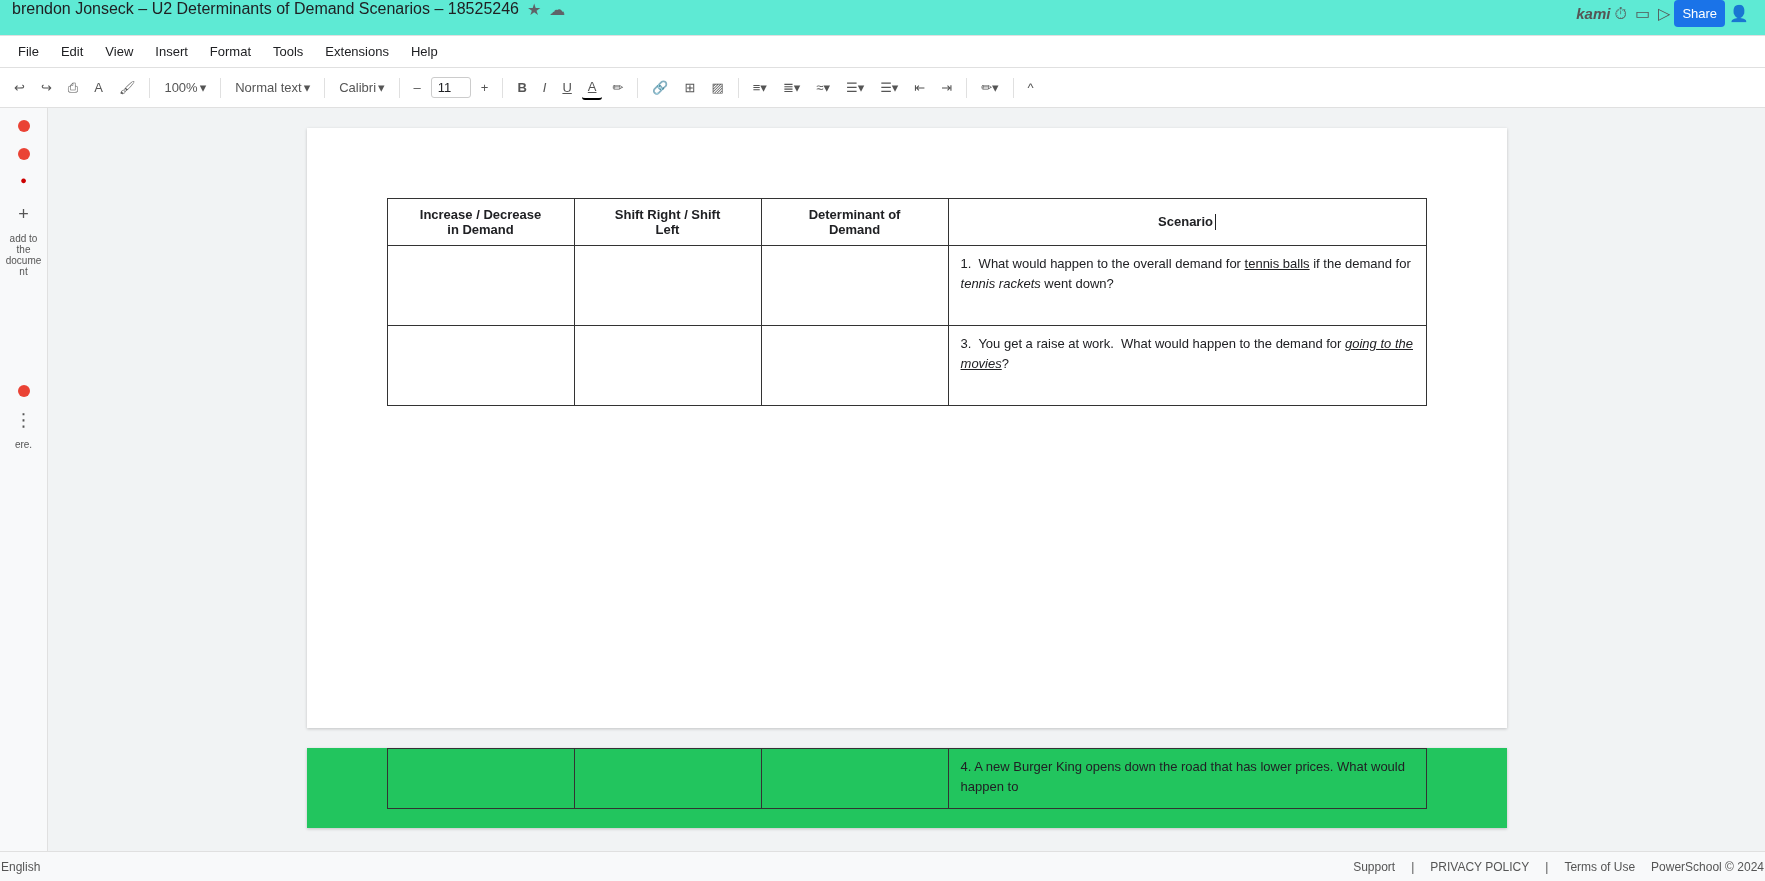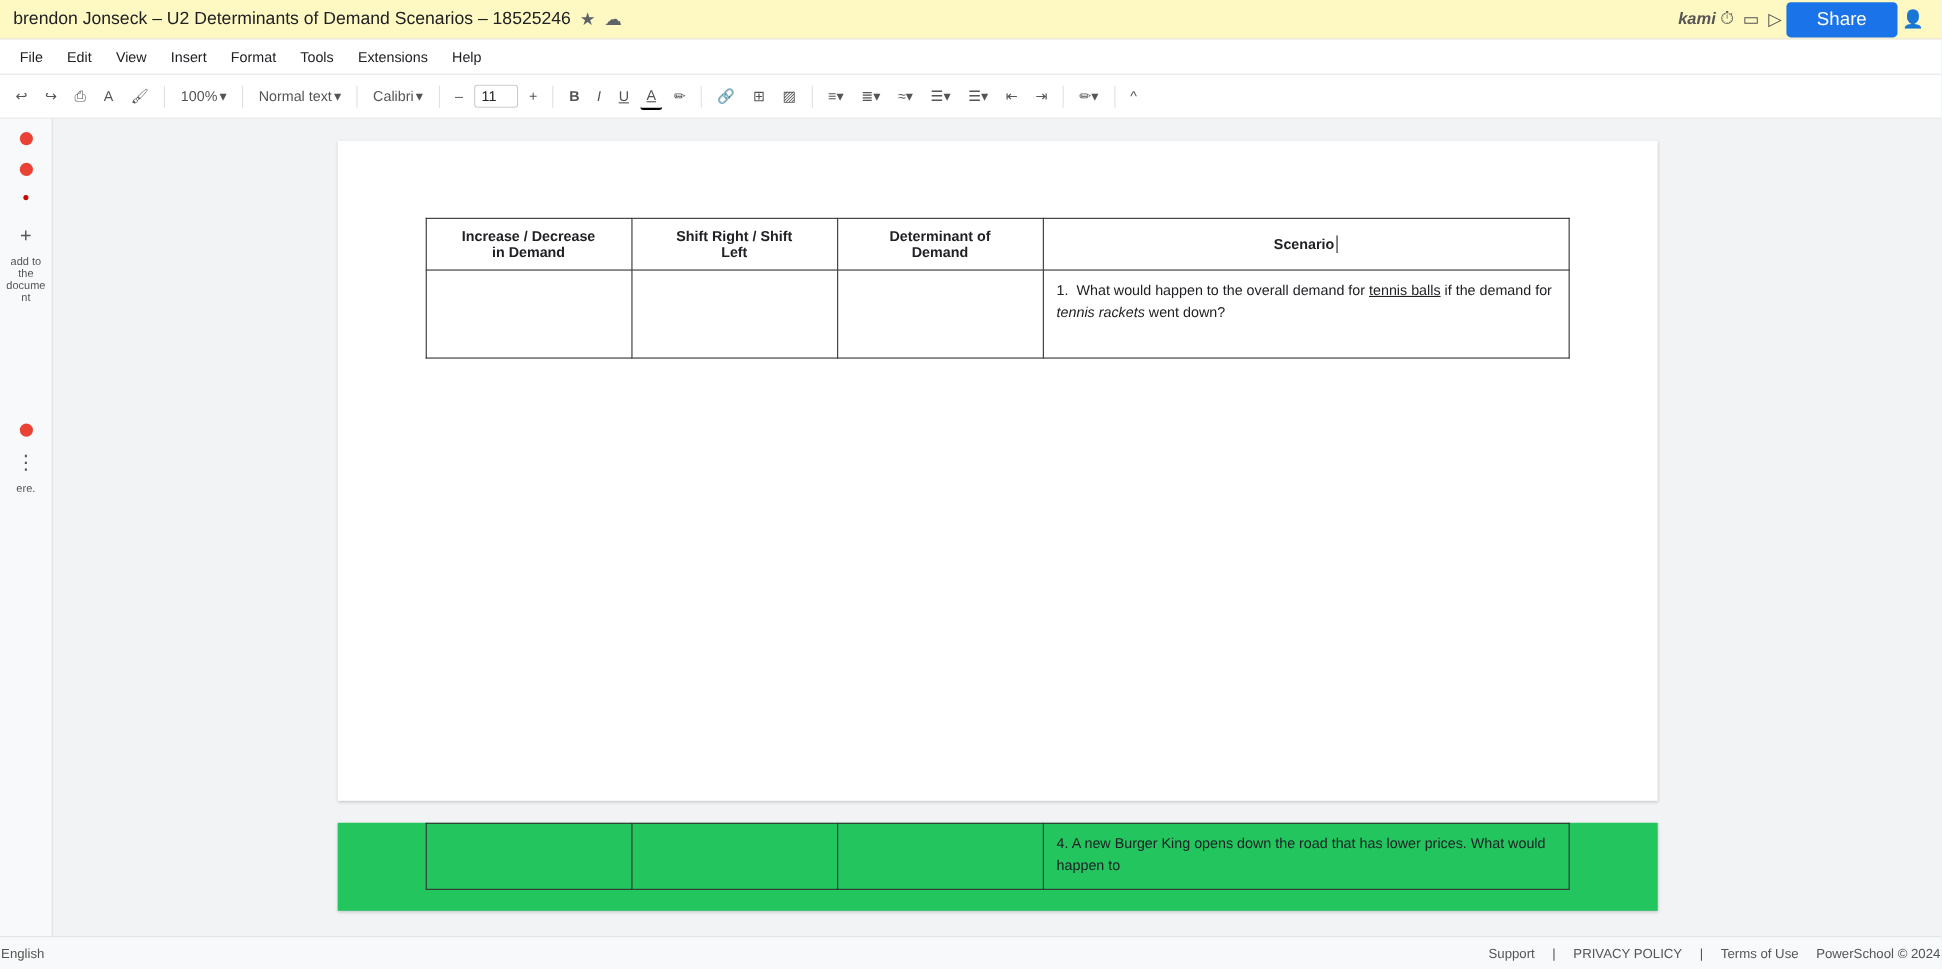--- a/index.html
+++ b/index.html
@@ -9,24 +9,24 @@
       color: #202124;
       font-size: 13px;
       height: 881px;
       width: 1765px;
       overflow: hidden;
       position: relative;
     }
 
     
     .title-bar {
-      background: #fef9c3;
+      background: #5eead4;
       height: 36px;
       display: flex;
-      align-items: center;
+      align-items: flex-start;
       padding: 0 12px;
       border-bottom: 1px solid #e0e0e0;
       font-size: 14px;
       gap: 8px;
     }
     .title-bar-text {
       font-size: 16px;
       color: #202124;
       font-weight: 400;
     }
@@ -40,22 +40,22 @@
       color: #555;
       display: flex;
       align-items: center;
       gap: 4px;
     }
     .share-btn {
       background: #1a73e8;
       color: #fff;
       border: none;
       border-radius: 4px;
-      padding: 6px 28px;
-      font-size: 17px;
+      padding: 6px 8px;
+      font-size: 13px;
       cursor: pointer;
       display: flex;
       align-items: center;
       gap: 6px;
     }
     .icon-btn {
       background: none;
       border: none;
       cursor: pointer;
       color: #555;
@@ -396,20 +396,30 @@
           <tr>
             <td class="col-1"></td>
             <td class="col-2"></td>
             <td class="col-3"></td>
             <td class="col-4">
               <span class="scenario-text">
                 1.&nbsp; What would happen to the overall demand for <u>tennis balls</u> if the demand for <i>tennis rackets</i> went down?
               </span>
             </td>
           </tr>
+          <tr>
+            <td class="col-1"></td>
+            <td class="col-2"></td>
+            <td class="col-3"></td>
+            <td class="col-4">
+              <span class="scenario-text">
+                3.&nbsp; You get a raise at work.&nbsp; What would happen to the demand for <u><i>going to the movies</i></u>?
+              </span>
+            </td>
+          </tr>
         </tbody>
       </table>
     </div>
 
     <div class="partial-page">
       <table class="partial-table">
         <tbody>
           <tr>
             <td class="col-1" style="width:18%"></td>
             <td class="col-2" style="width:18%"></td>

